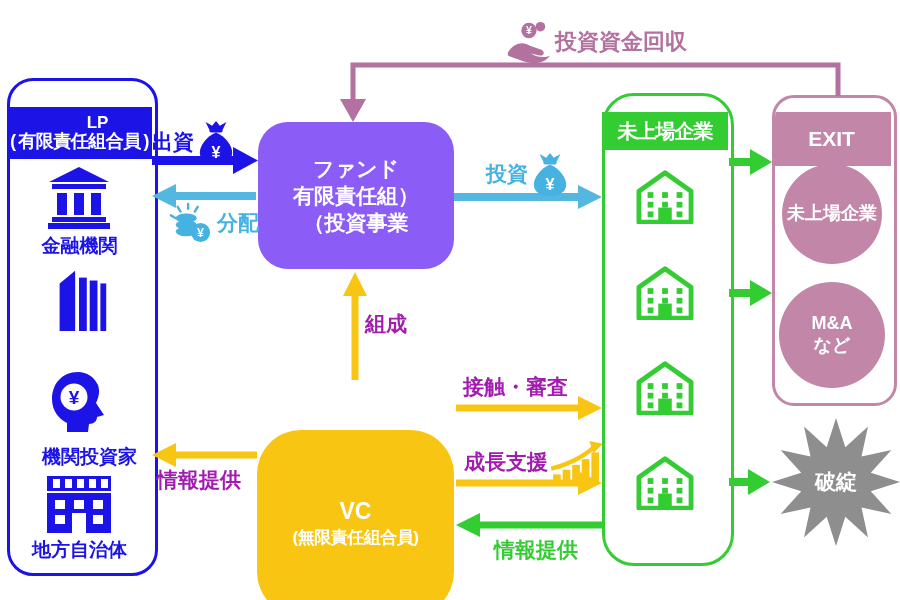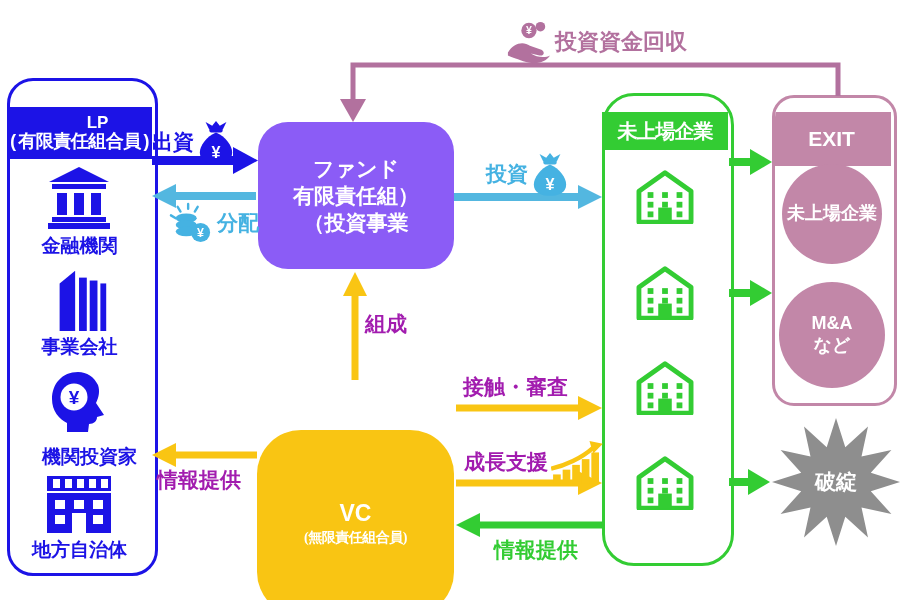--- a/index.html
+++ b/index.html
@@ -13,21 +13,21 @@
   .lp-header{left:-3px;top:26px;width:145px;height:52px;background:#1c13e6;color:#fff;text-align:center;
     display:flex;flex-direction:column;justify-content:center;line-height:1.15;}
   .lp-header .l1{font-size:17px;margin-left:36px;}
   .lp-header .l2{font-size:18px;letter-spacing:-0.5px;font-family:Liberation Mono, monospace;}
   .lp-item-label{width:139px;text-align:center;color:#1c13e6;font-size:19px;}
   .fund-box{left:258px;top:122px;width:196px;height:147px;background:#8b5cf6;border-radius:30px;
     display:flex;flex-direction:column;justify-content:center;text-align:center;color:#fff;font-size:21px;line-height:1.3;}
   .vc-box{left:257px;top:382px;width:197px;height:186px;background:#f9c513;border-radius:44px;
     display:flex;flex-direction:column;justify-content:center;text-align:center;color:#fff;line-height:1.3;margin-top:48px;}
   .vc-box .l1{font-size:23px;}
-  .vc-box .l2{font-size:14px;letter-spacing:-0.5px;font-family:Liberation Serif, serif;}
+  .vc-box .l2{font-size:17px;letter-spacing:-0.5px;}
   .unlisted-box{left:602px;top:93px;width:126px;height:467px;border:3px solid #33cc33;border-radius:32px;background:#fff;}
   .unlisted-header{left:-3px;top:16px;width:126px;height:38px;background:#33cc33;color:#fff;font-size:20px;
     display:flex;align-items:center;justify-content:center;letter-spacing:-1px;}
   .exit-box{left:772px;top:95px;width:119px;height:305px;border:3px solid #c287a8;border-radius:22px;background:#fff;overflow:hidden;}
   .exit-header{left:-3px;top:14px;width:119px;height:54px;background:#c287a8;color:#fff;font-size:21px;
     display:flex;align-items:center;justify-content:center;}
   .exit-circle{background:#c287a8;border-radius:50%;color:#fff;display:flex;flex-direction:column;
     align-items:center;justify-content:center;text-align:center;font-size:18px;line-height:1.2;}
   
   .lab{position:absolute;font-size:21px;white-space:nowrap;display:flex;align-items:center;gap:3px;}
@@ -62,21 +62,20 @@
     <div class="abs lp-item-label" style="left:0;top:152px;">金融機関</div>
 
     <div class="abs" style="left:42px;top:184px;">
       <svg width="56" height="66" viewBox="0 0 56 68" fill="#1c13e6">
         <polygon points="7,68 7,19 23,6 23,68"></polygon>
         <rect x="27" y="13" width="8" height="55"></rect>
         <rect x="38" y="16" width="8" height="52"></rect>
         <rect x="49" y="19" width="6" height="49"></rect>
       </svg>
     </div>
-    <div class="abs lp-item-label" style="left:0;top:253px;">事業会社</div>
 
     <div class="abs" style="left:38px;top:288px;">
       <svg width="64" height="66" viewBox="0 0 64 64" fill="#1c13e6">
         <path d="M30,2 C14,2 4,14 4,29 C4,41 11,49 19,53 L19,62 L40,62 L41,54 C46,54 49,51 49,47 L56,45 L48,33 C51,27 52,21 50,15 C46,7 39,2 30,2 z"></path>
         <circle cx="26" cy="27" r="13.5" fill="#fff"></circle>
         <text x="26" y="34" font-size="19" font-weight="bold" text-anchor="middle" fill="#1c13e6">¥</text>
       </svg>
     </div>
     <div class="abs lp-item-label" style="left:0;top:363px;margin-left:10px;">機関投資家</div>
 

